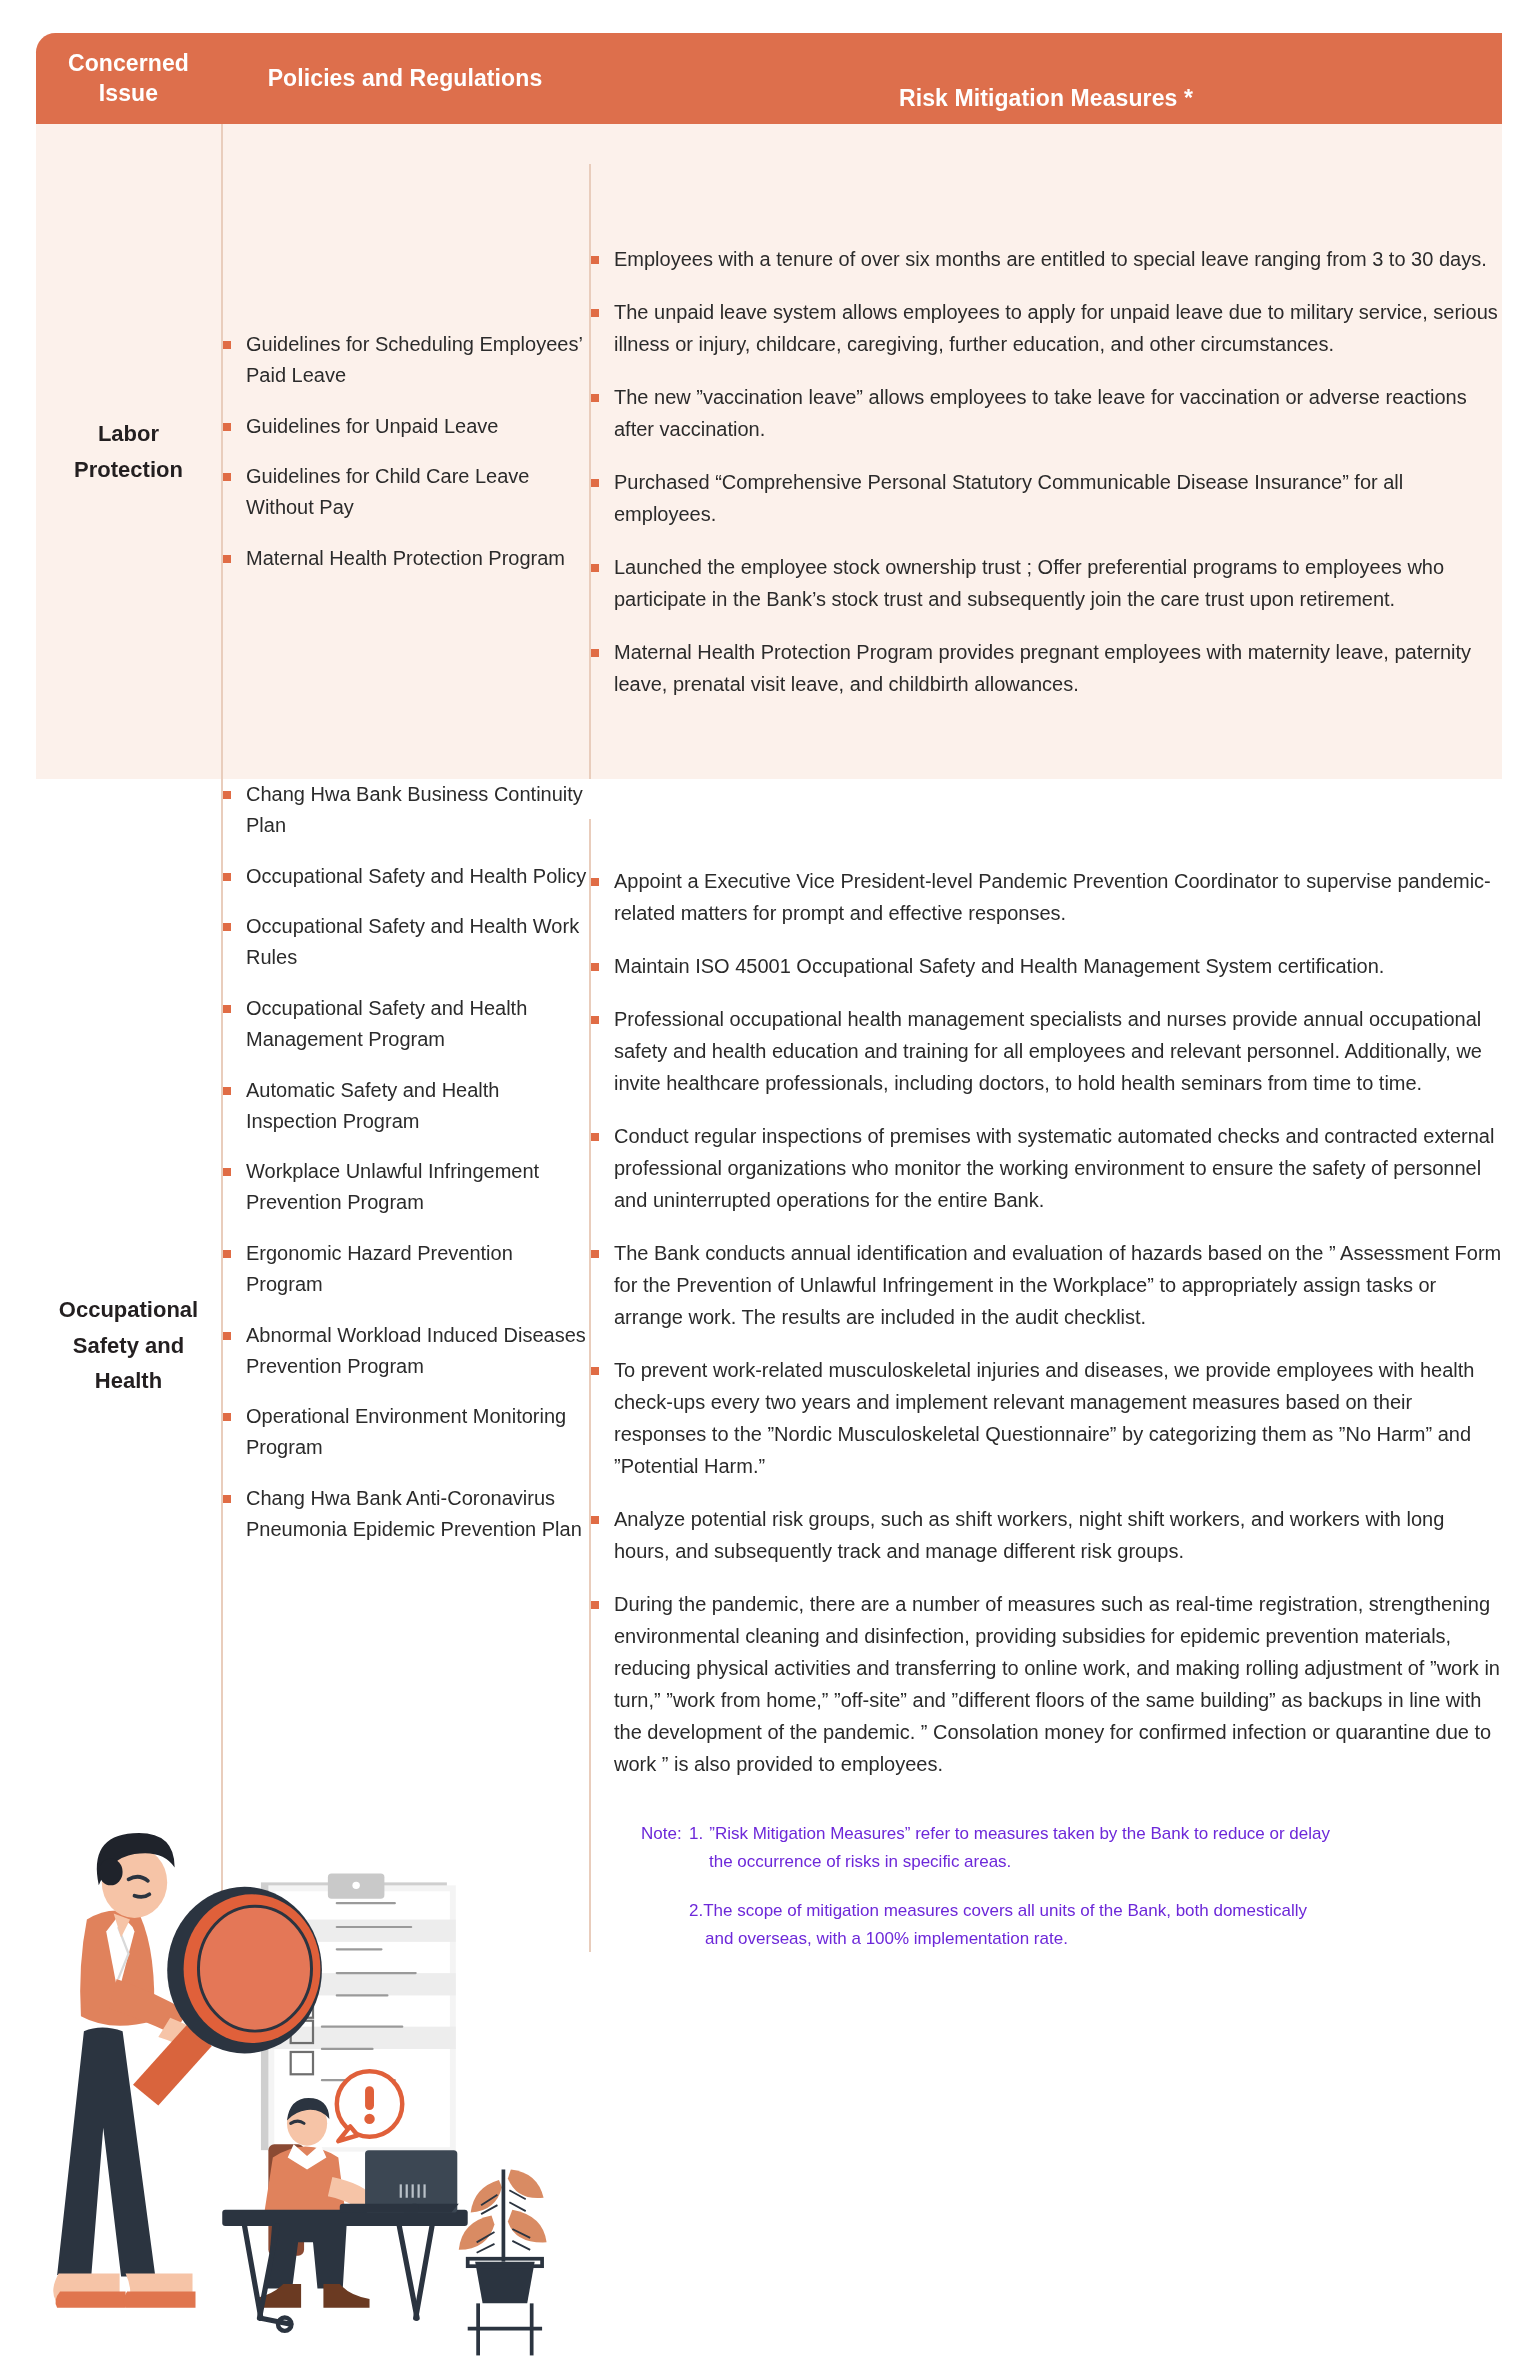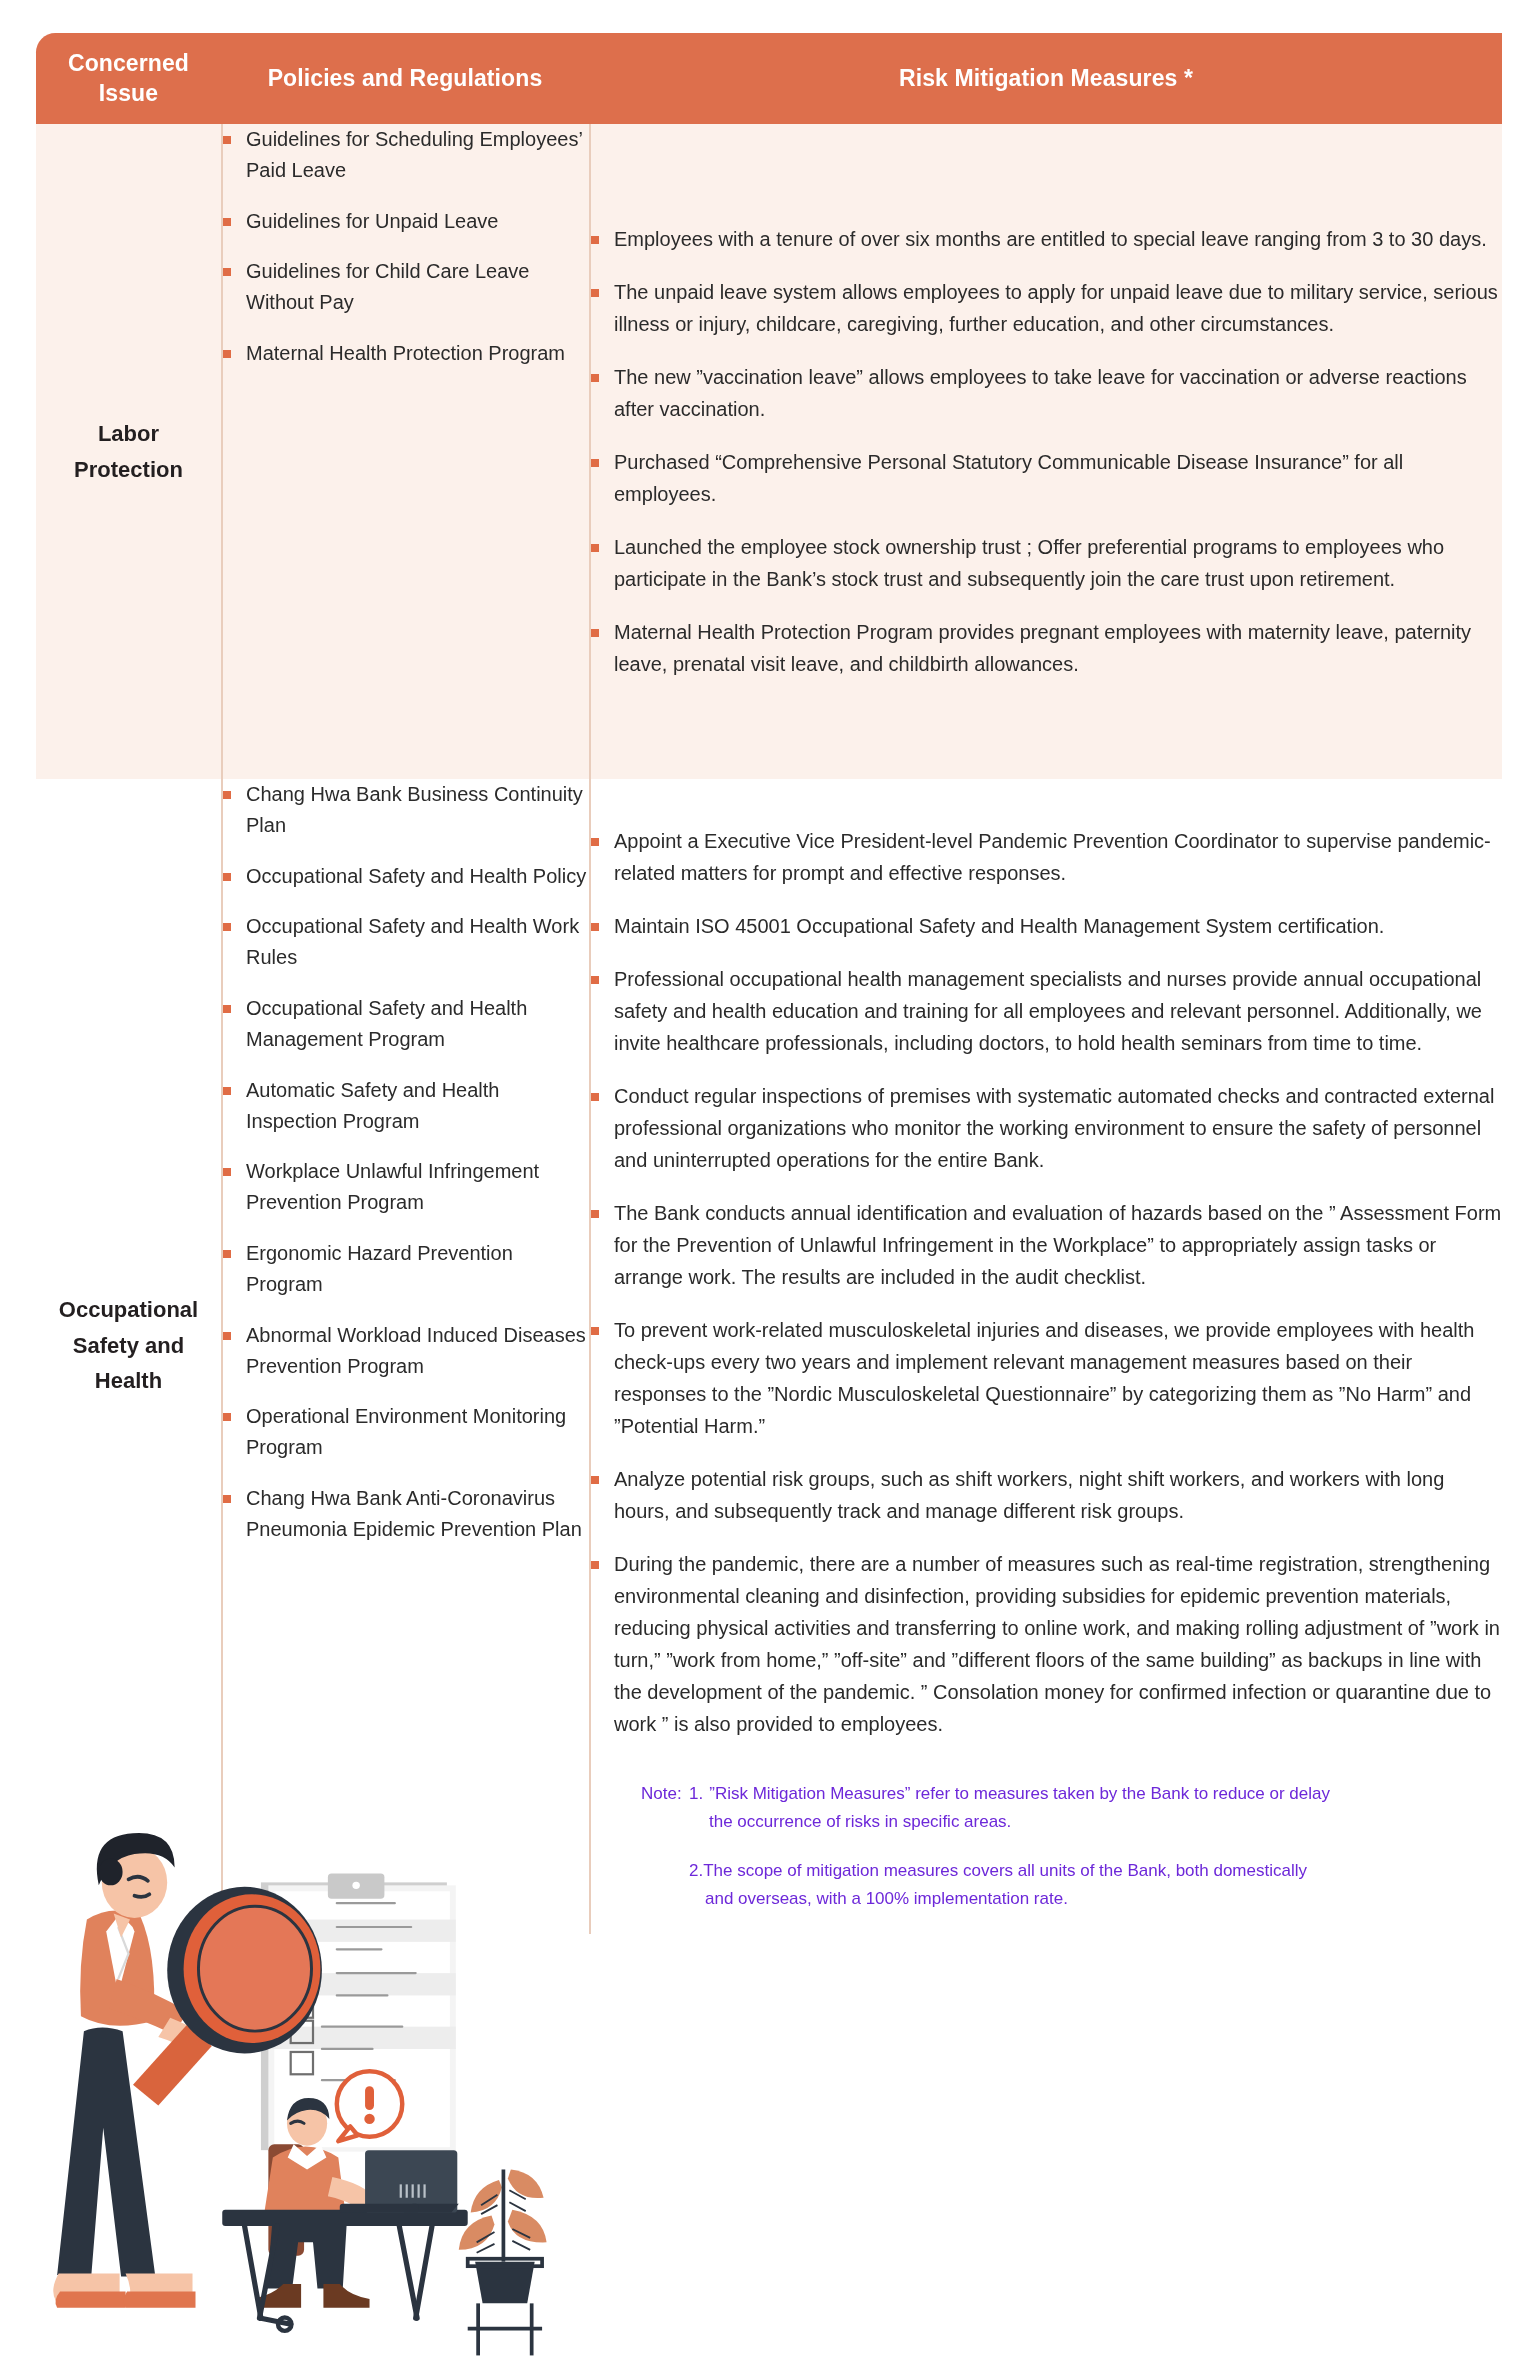--- a/index.html
+++ b/index.html
@@ -44,21 +44,21 @@
     font-size: 23px;
     font-weight: 700;
     letter-spacing: 0.1px;
     text-align: center;
     line-height: 1.28;
     padding: 0 4.5px;
     box-sizing: border-box;
   }
   .col1 { width: 185px; flex: 0 0 185px; }
   .col2 { width: 368px; flex: 0 0 368px; }
-  .col3 { width: 914px; flex: 0 0 914px; }
+  .col3 { width: 914px; flex: 0 0 914px; margin-top: 40px; }
 
   .trow {
     display: flex;
     position: relative;
   }
   .trow.alt { background: #fcf1eb; }
   .trow.plain { background: #ffffff; }
 
   .cell {
     box-sizing: border-box;
@@ -159,21 +159,21 @@
       <div class="th col2">Policies and Regulations</div>
       <div class="th col3">Risk Mitigation Measures *</div>
     </div>
 
     <div class="trow alt" style="min-height:655px;">
       <div class="cell col1 issue-cell">
         <div class="issue-label" style="white-space:pre-line">Labor
 Protection</div>
       </div>
 
-      <div class="cell col2 divider-left" style="display:flex;align-items:flex-start;border-radius:23px;">
+      <div class="cell col2 divider-left" style="display:flex;align-items:center;border-radius:23px;">
         <ul class="blist policy-list">
           <li>Guidelines for Scheduling Employees’ Paid Leave</li>
           <li>Guidelines for Unpaid Leave</li>
           <li>Guidelines for Child Care Leave Without Pay</li>
           <li>Maternal Health Protection Program</li>
         </ul>
       </div>
 
       <div class="cell col3 divider-left" style="display:flex;align-items:center;">
         <ul class="blist measure-list">

